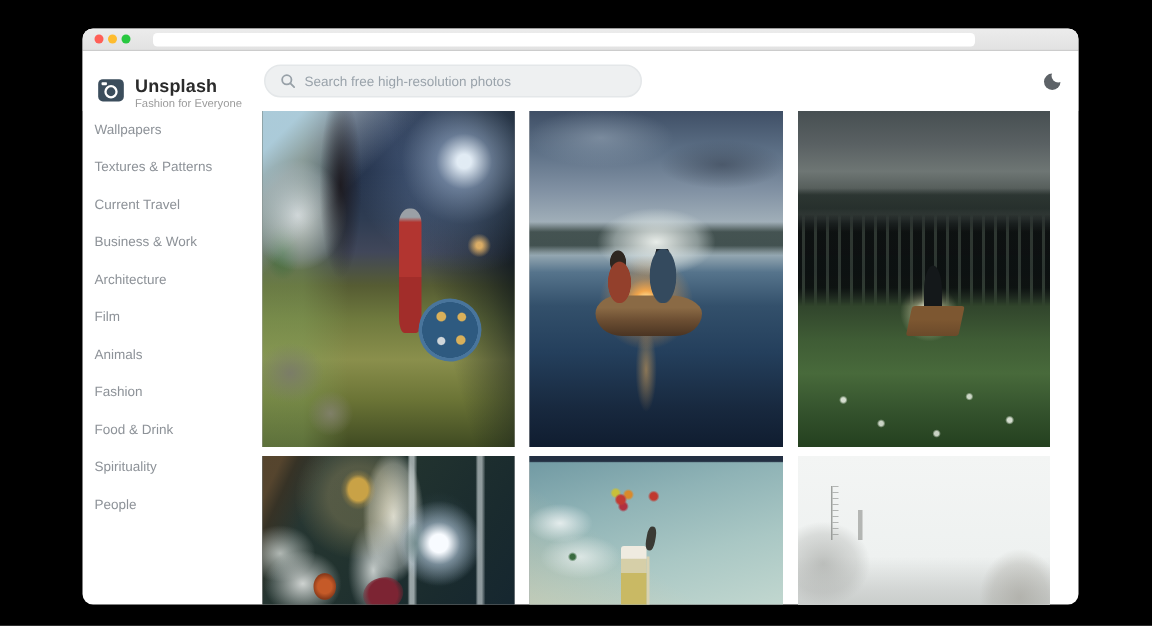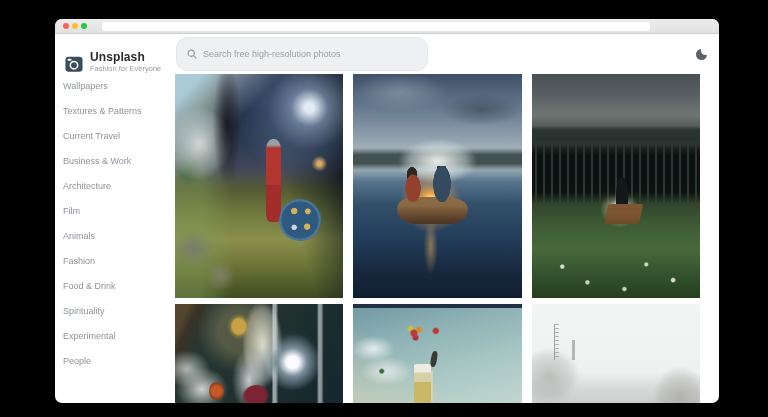--- a/index.html
+++ b/index.html
@@ -13,25 +13,25 @@
             border-bottom:1px solid #cccccc;}
   .traffic{position:absolute;left:8px;top:0;height:100%;display:flex;align-items:center;gap:3px;}
   .dot{width:6px;height:6px;border-radius:50%;display:inline-block;}
   .dot.red{background:#ff5f57;}
   .dot.yellow{background:#febc2e;}
   .dot.green{background:#28c840;}
   .urlbar{position:absolute;left:47px;top:3px;width:548px;height:9px;background:#fff;border-radius:3px;}
 
   
   header{height:40px;display:flex;align-items:center;padding:0 12px 0 10px;background:#fff;}
-  .brand{width:111px;display:flex;align-items:flex-end;gap:7px;flex:0 0 111px;cursor:pointer;margin-top:15px;}
+  .brand{width:111px;display:flex;align-items:flex-start;gap:7px;flex:0 0 111px;cursor:pointer;margin-top:15px;}
   .cam{display:flex;}
   .brand-title{font-size:12px;font-weight:bold;color:#2b2b2b;line-height:12px;letter-spacing:.1px;}
   .brand-subtitle{font-size:7.5px;color:#9b9b9b;margin-top:2px;line-height:8px;}
-  .search{width:252px;height:34px;background:#eef0f1;border:1px solid #e4e7e9;border-radius:11px;
+  .search{width:252px;height:22px;background:#eef0f1;border:1px solid #e4e7e9;border-radius:11px;
           display:flex;align-items:center;gap:6px;padding:0 10px;}
   .search input{border:0;outline:0;background:transparent;width:100%;font-size:9px;color:#333;padding:0;}
   .search input::placeholder{color:#9aa3ab;}
   .theme-btn{margin-left:auto;background:none;border:0;padding:0;cursor:pointer;display:flex;}
   .moon{position:relative;width:11px;height:11px;border-radius:50%;background:#5d6267;display:inline-block;}
   .moon::after{content:"";position:absolute;width:9px;height:9px;border-radius:50%;background:#fff;top:-3px;right:-3px;}
 
   
   .main{display:flex;height:336px;overflow:hidden;}
   .sidebar{width:120px;flex:0 0 120px;padding:0 0 0 8px;}
@@ -199,21 +199,20 @@
         <a class="nav-item">Wallpapers</a>
         <a class="nav-item">Textures &amp; Patterns</a>
         <a class="nav-item">Current Travel</a>
         <a class="nav-item">Business &amp; Work</a>
         <a class="nav-item">Architecture</a>
         <a class="nav-item">Film</a>
         <a class="nav-item">Animals</a>
         <a class="nav-item">Fashion</a>
         <a class="nav-item">Food &amp; Drink</a>
         <a class="nav-item">Spirituality</a>
-        <a class="nav-item">Experimental</a>
         <a class="nav-item">People</a>
       </nav>
 
       <div class="grid">
         <div class="tile photo-1" title="Surreal split day-and-night hillside with a white-haired man in a red coverall holding a scythe beside a blue star-painted wheel"></div>
         <div class="tile photo-2" title="Two people in a rowboat on a calm twilight lake with a glowing fire burning in the boat"></div>
         <div class="tile photo-3" title="Man seated at a lit wooden desk in a flowered meadow with rows of identical dark figures standing behind under a stormy sky">
             <span class="crowd"></span>
           </div>
         <div class="tile photo-4" title="Tilted night-time bedroom folding like paper with a brass lamp, white curtains and a full moon through the window"></div>

